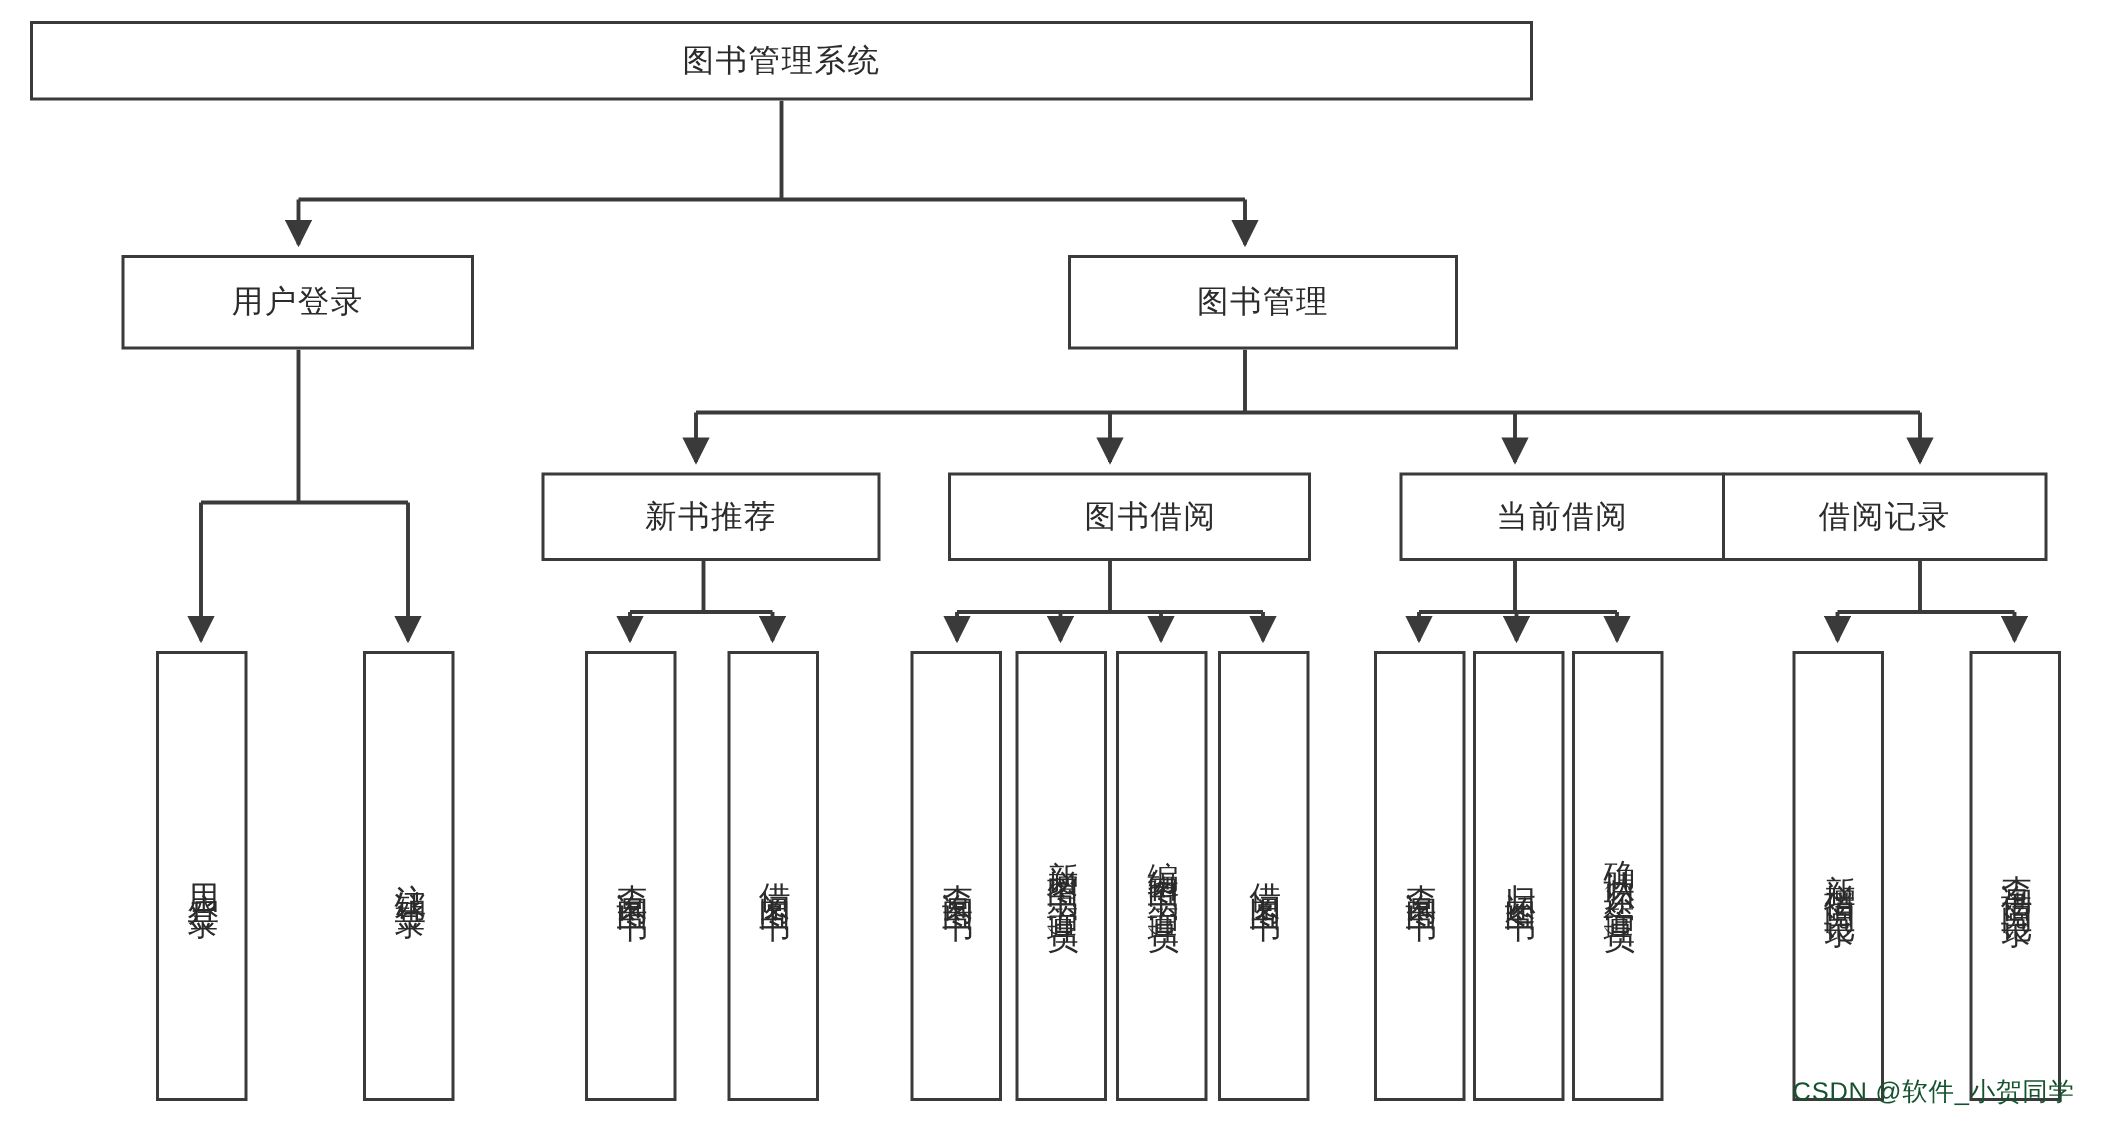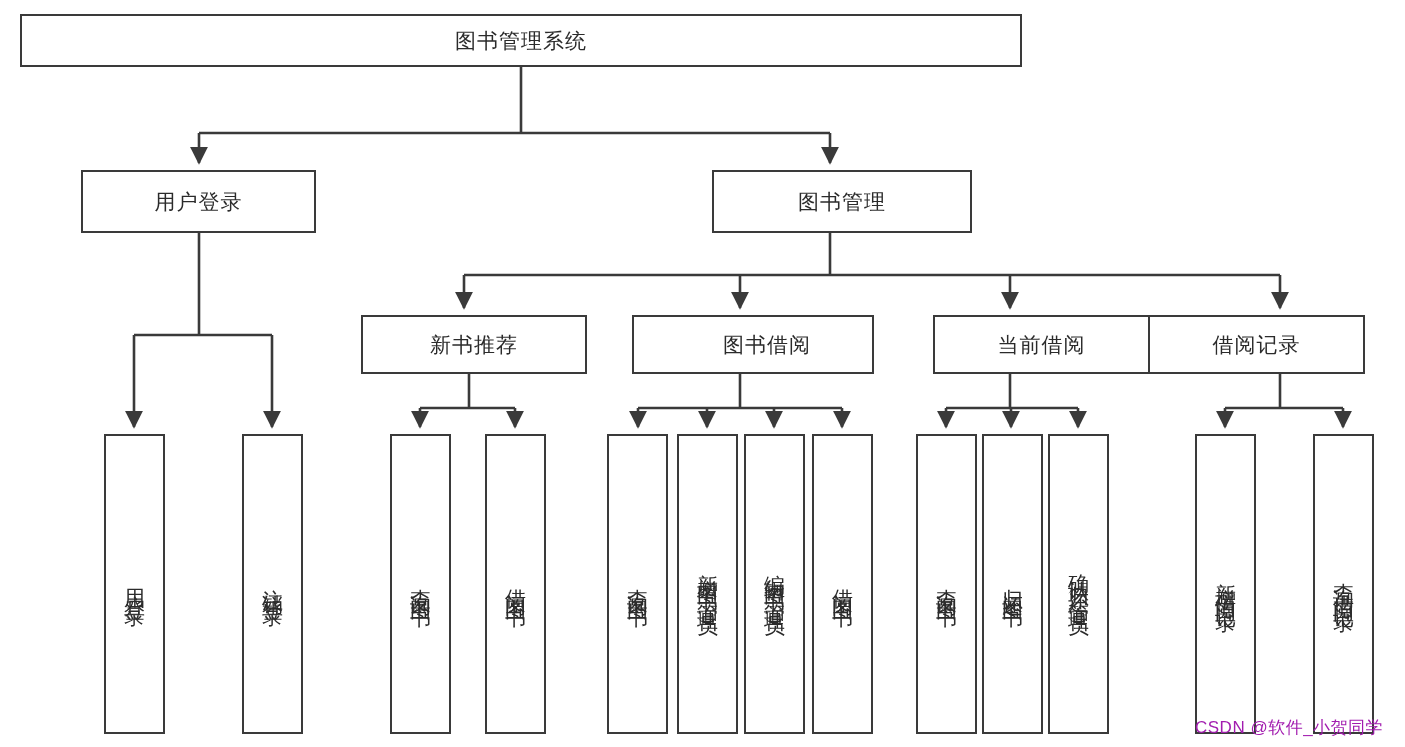--- a/index.html
+++ b/index.html
@@ -45,21 +45,21 @@
     padding-bottom:4px;
   }
   .node.vert .vtext{
     writing-mode:vertical-rl;
     text-orientation:upright;
     white-space:nowrap;
     display:block;
   }
   .watermark{
     position:absolute;
-    color:#a21caf;
+    color:#14532d;
     font-size:17px;
     letter-spacing:0.5px;
     white-space:nowrap;
     user-select:none;
   }
 </style>
 </head>
 <body>
 
 <div id="canvas">

